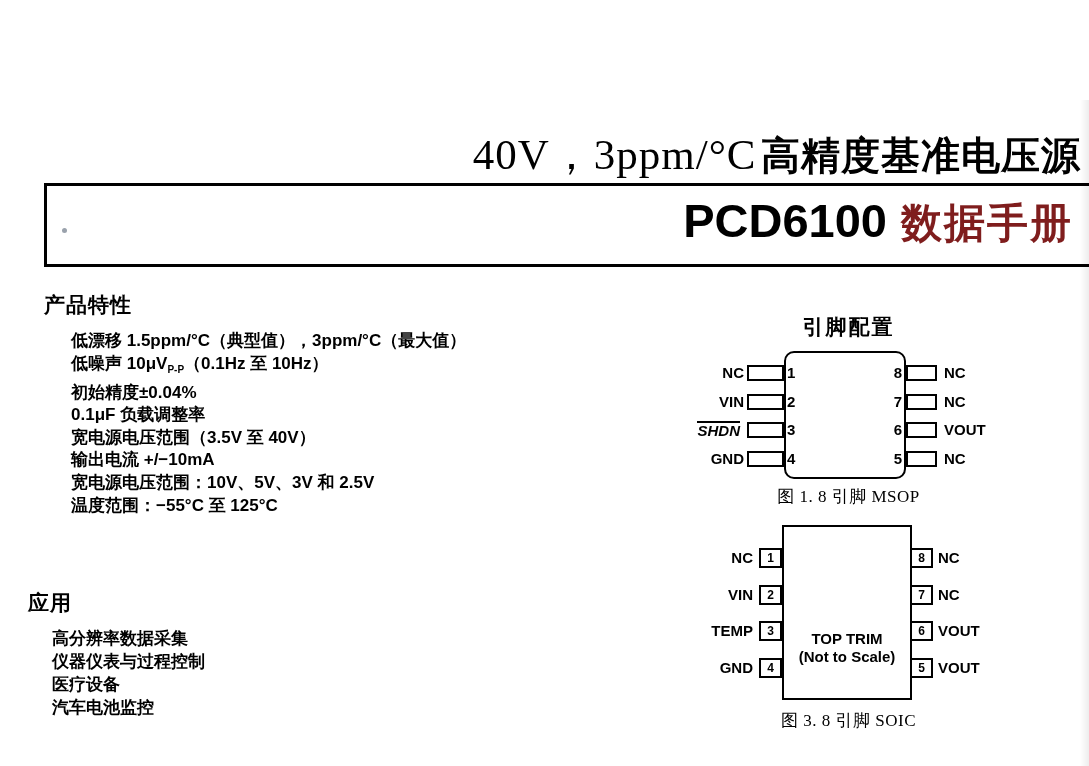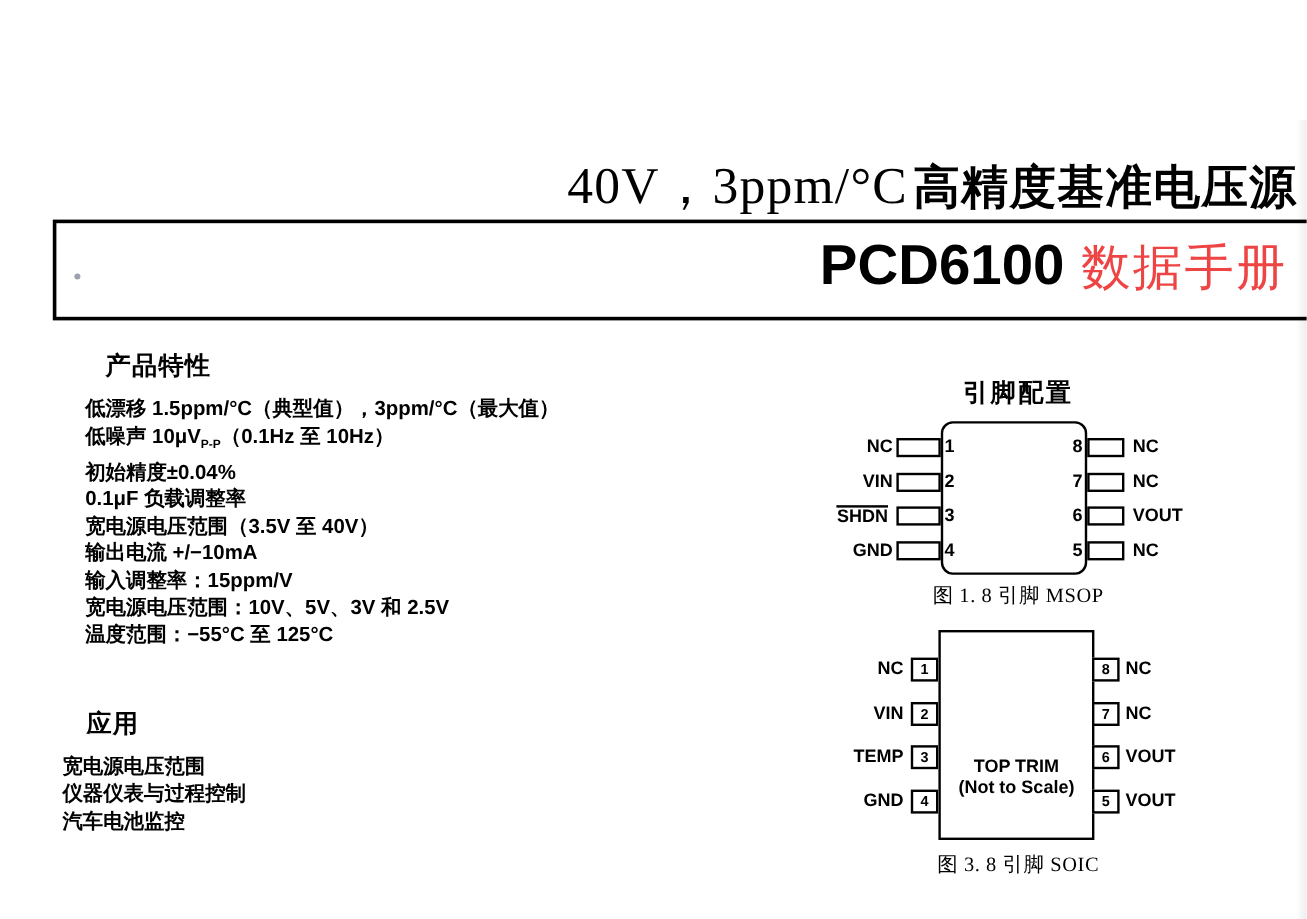--- a/index.html
+++ b/index.html
@@ -29,23 +29,23 @@
   }
   .part-box .dot {
     position:absolute; left:15px; top:42px; width:5px; height:5px;
     border-radius:50%; background:#9aa2ac;
   }
   .part-line {
     position:absolute; right:68px; bottom:13px;
     display:flex; align-items:baseline; gap:14px; white-space:nowrap;
   }
   .part-number { font-size:47px; font-weight:800; letter-spacing:0px; }
-  .doc-type   { font-size:41px; font-weight:400; color:#ef4444; letter-spacing:2px; }
-  
-  .section-h { font-size:21px; font-weight:700; letter-spacing:1px;margin-left:44px; }
+  .doc-type   { font-size:41px; font-weight:700; color:#7f1d1d; letter-spacing:2px; }
+  
+  .section-h { font-size:21px; font-weight:700; letter-spacing:1px; }
   .features { position:absolute; left:44px; top:291px; width:560px; }
   .feat-list { margin-top:11px; padding-left:27px; }
   .feat-list .li {
     font-size:17px; font-weight:600; line-height:22.6px; white-space:nowrap;
   }
   .feat-list .li sub { font-size:10px; font-weight:600; }
   .apps { position:absolute; left:28px; top:589px; width:400px; }
   .app-list { margin-top:10px; padding-left:24px; }
   .app-list .li { font-size:17px; font-weight:600; line-height:23px; white-space:nowrap; }
   
@@ -106,46 +106,46 @@
 
   <div class="features">
     <div class="section-h">产品特性</div>
     <div class="feat-list" id="features-list">
         <div class="li">低漂移 1.5ppm/°C（典型值），3ppm/°C（最大值）</div>
         <div class="li">低噪声 10μV<sub>P-P</sub>（0.1Hz 至 10Hz）</div>
         <div class="li">初始精度±0.04%</div>
         <div class="li">0.1μF 负载调整率</div>
         <div class="li">宽电源电压范围（3.5V 至 40V）</div>
         <div class="li">输出电流 +/−10mA</div>
-        <div class="li">输入调整率：15ppm/V</div>
         <div class="li">宽电源电压范围：10V、5V、3V 和 2.5V</div>
         <div class="li">温度范围：−55°C 至 125°C</div>
       </div>
   </div>
 
   <div class="apps">
     <div class="section-h">应用</div>
     <div class="app-list" id="applications-list">
-        <div class="li">宽电源电压范围</div>
+        <div class="li">高分辨率数据采集</div>
         <div class="li">仪器仪表与过程控制</div>
+        <div class="li">医疗设备</div>
         <div class="li">汽车电池监控</div>
       </div>
   </div>
 
   <div class="pincfg-h">引脚配置</div>
 
   <div class="chip-body" id="msop-body"></div>
   <div id="msop-pins">
       <div class="pin-label" style="left: 600px; width: 144px; top: 364px; text-align: right;">NC</div>
       <div class="pin-box" style="left: 747px; top: 365px; width: 37px; height: 16px;"></div>
       <div class="pin-num" style="left: 787px; top: 364px;">1</div>
       <div class="pin-label" style="left: 600px; width: 144px; top: 392.7px; text-align: right;">VIN</div>
       <div class="pin-box" style="left: 747px; top: 393.7px; width: 37px; height: 16px;"></div>
       <div class="pin-num" style="left: 787px; top: 392.7px;">2</div>
-      <div class="pin-label" style="left: 596px; width: 144px; top: 421.4px; text-align: right;"><span class="overline">SHDN</span></div>
+      <div class="pin-label" style="left: 596px; width: 144px; top: 421.4px; text-align: right; font-style: italic;"><span class="overline">SHDN</span></div>
       <div class="pin-box" style="left: 747px; top: 422.4px; width: 37px; height: 16px;"></div>
       <div class="pin-num" style="left: 787px; top: 421.4px;">3</div>
       <div class="pin-label" style="left: 600px; width: 144px; top: 450.1px; text-align: right;">GND</div>
       <div class="pin-box" style="left: 747px; top: 451.1px; width: 37px; height: 16px;"></div>
       <div class="pin-num" style="left: 787px; top: 450.1px;">4</div>
       <div class="pin-num" style="left: 876px; width: 26px; top: 364px; text-align: right;">8</div>
       <div class="pin-box" style="left: 906px; top: 365px; width: 31px; height: 16px;"></div>
       <div class="pin-label" style="left: 944px; top: 364px;">NC</div>
       <div class="pin-num" style="left: 876px; width: 26px; top: 392.7px; text-align: right;">7</div>
       <div class="pin-box" style="left: 906px; top: 393.7px; width: 31px; height: 16px;"></div>

